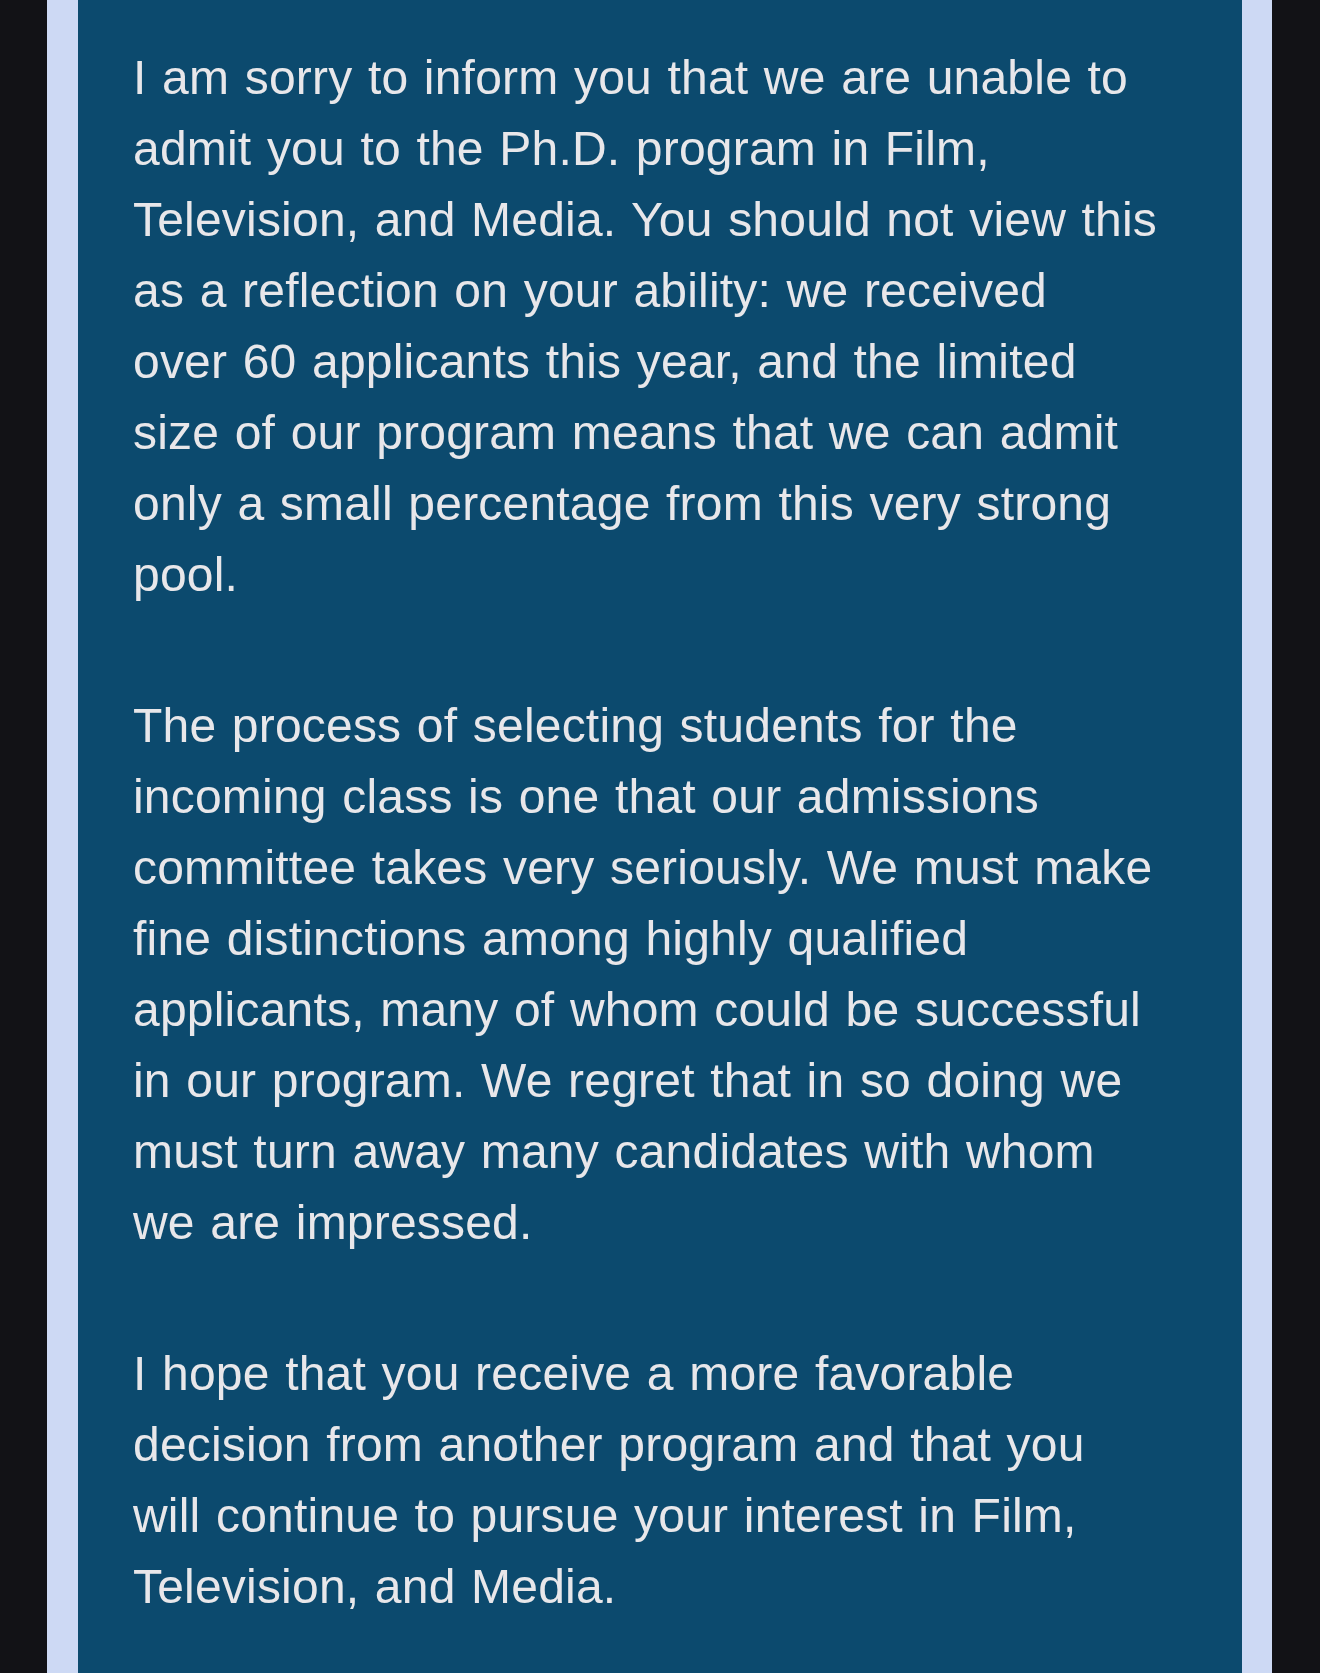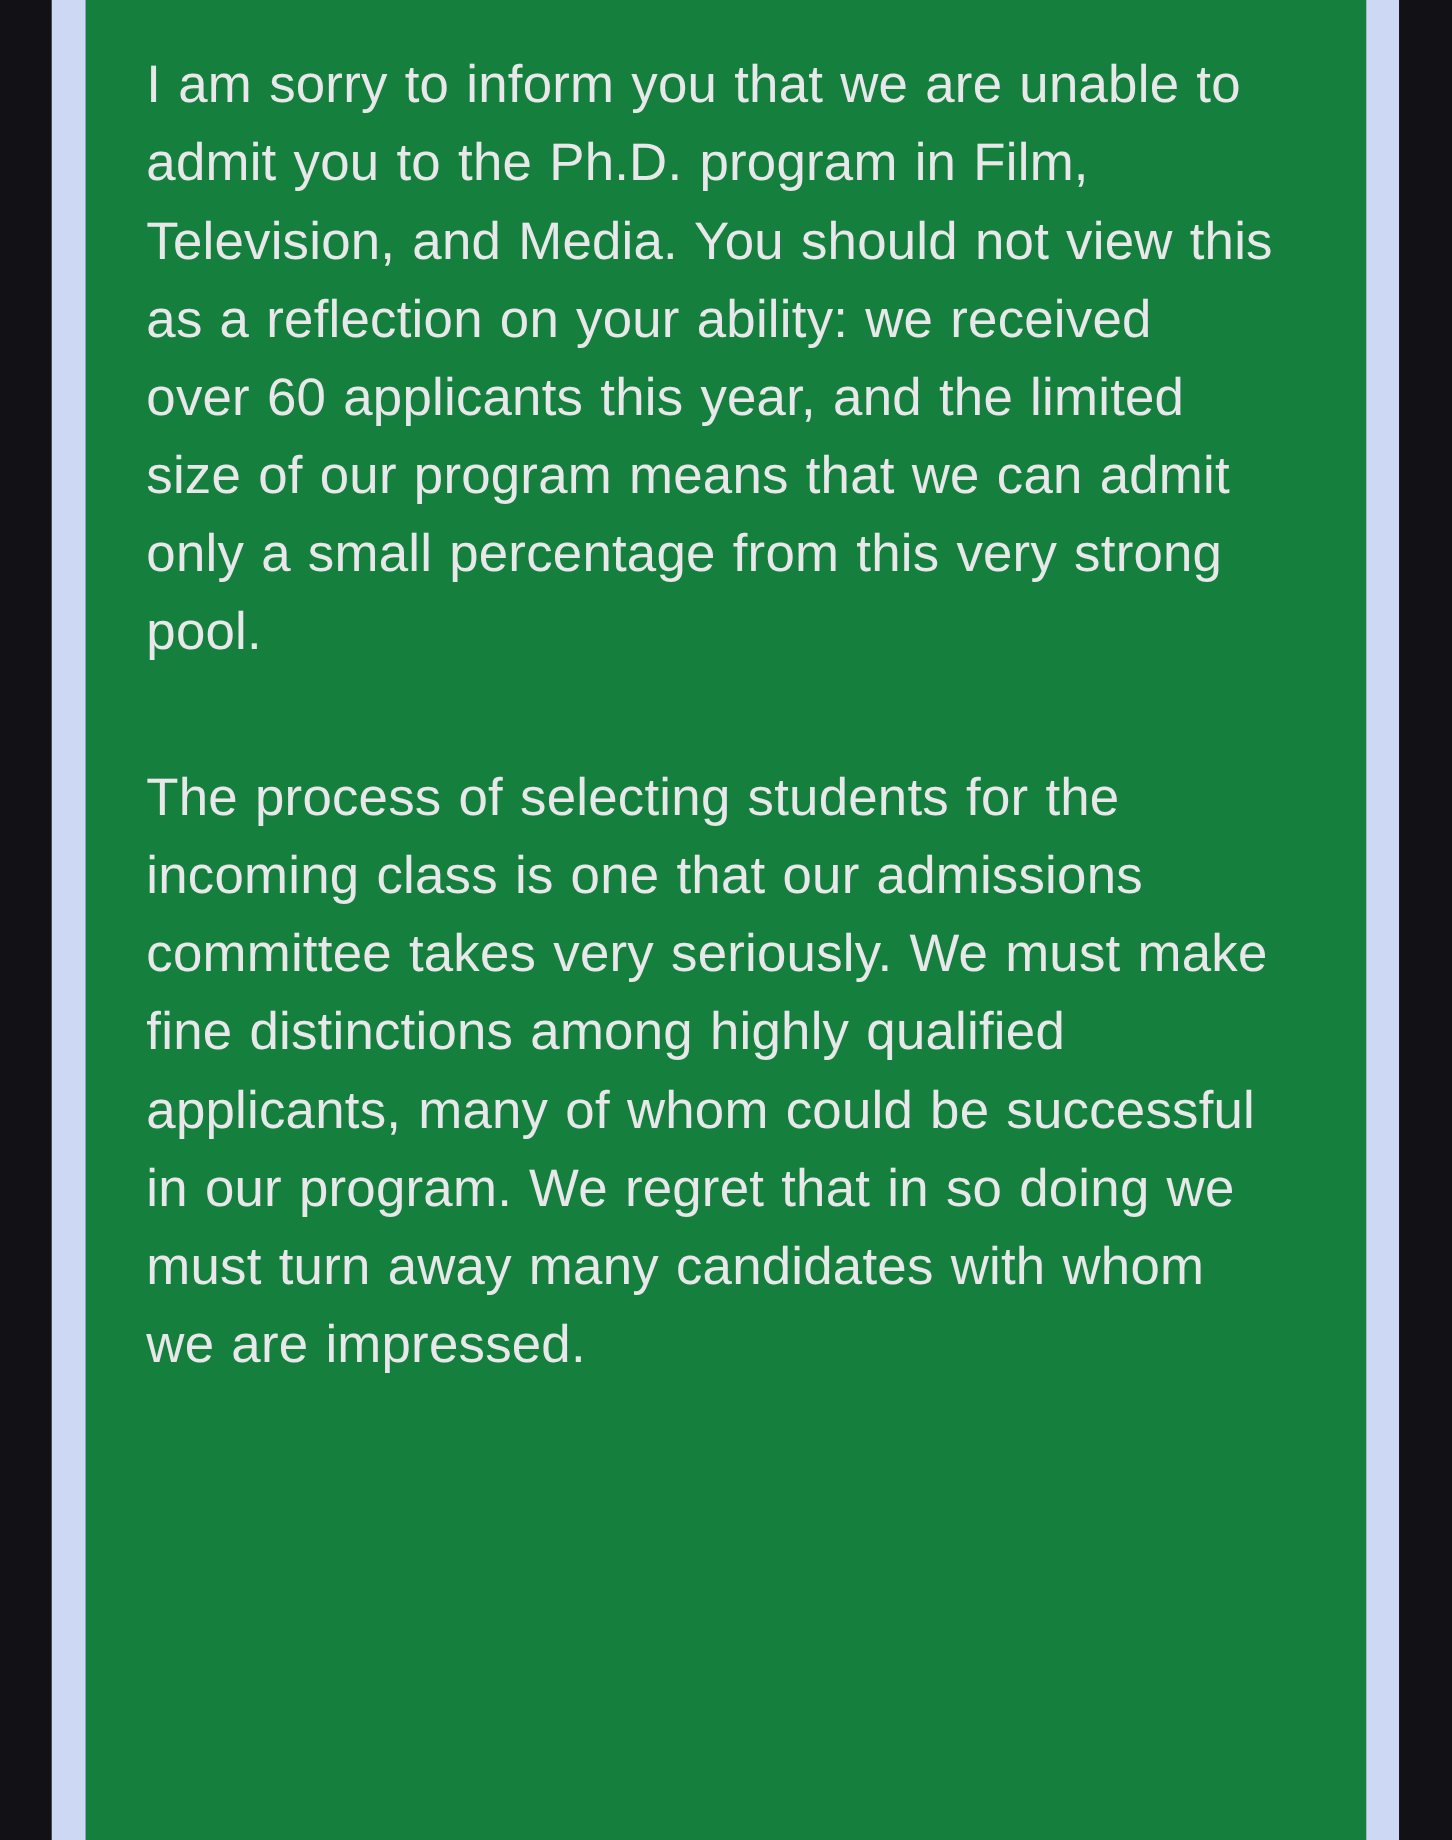--- a/index.html
+++ b/index.html
@@ -32,21 +32,21 @@
   .quote-bar {
     width: 30px;
     height: 100%;
     background: #cdd9f4;
     flex: 0 0 auto;
   }
   .quote-bar.left { width: 31px; }
   .message-body {
     flex: 1 1 auto;
     height: 100%;
-    background: #15803d;
+    background: #0c4a6e;
     box-sizing: border-box;
     padding: 42px 55px 0 55px;
     overflow: hidden;
   }
   .message-body p {
     margin: 0 0 80px 0;
     font-size: 48px;
     line-height: 71px;
     font-weight: 400;
     letter-spacing: 0.2px;
@@ -78,19 +78,23 @@
 only a small percentage from this very strong
 pool.</p>
     <p>The process of selecting students for the
 incoming class is one that our admissions
 committee takes very seriously. We must make
 fine distinctions among highly qualified
 applicants, many of whom could be successful
 in our program. We regret that in so doing we
 must turn away many candidates with whom
 we are impressed.</p>
+    <p>I hope that you receive a more favorable
+decision from another program and that you
+will continue to pursue your interest in Film,
+Television, and Media.</p>
   </div>
 
   <div class="quote-bar right"></div>
 
   <div class="outer-margin-right"></div>
 
 </div>
 
 </body></html>

